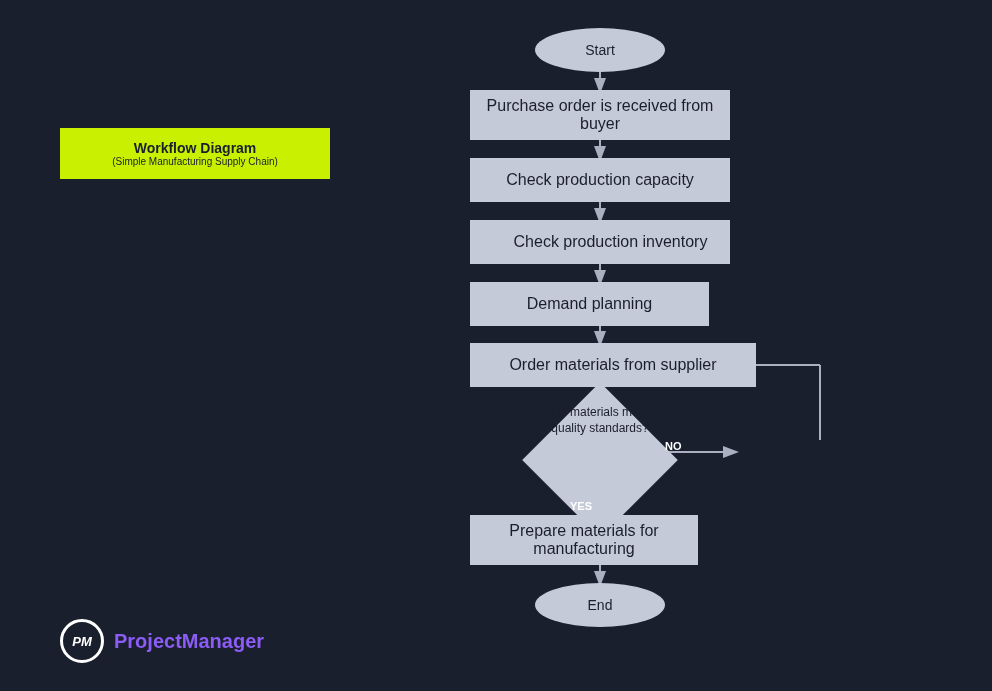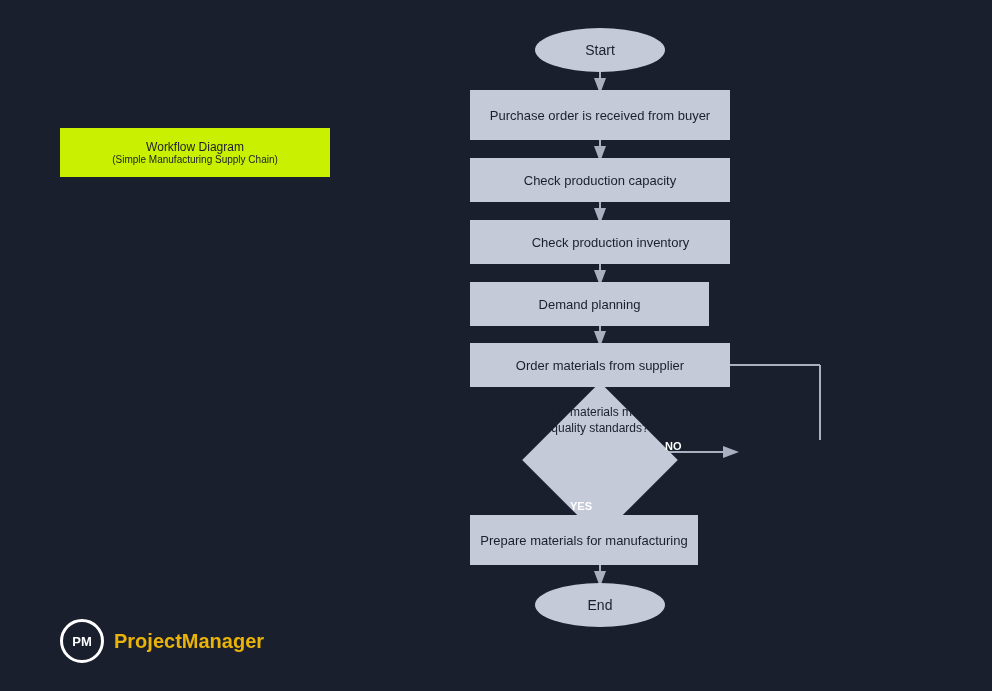--- a/index.html
+++ b/index.html
@@ -16,22 +16,22 @@
     .title-box {
       position: absolute;
       top: 128px;
       left: 60px;
       background-color: #c8f000;
       padding: 12px 18px;
       width: 270px;
       text-align: center;
     }
     .title-main {
-      font-size: 12px;
-      font-weight: normal;
+      font-size: 14px;
+      font-weight: bold;
       color: #1a1f2e;
     }
     .title-sub {
       font-size: 10px;
       color: #1a1f2e;
     }
 
     
     .logo {
       position: absolute;
@@ -45,23 +45,24 @@
       width: 44px;
       height: 44px;
       border-radius: 50%;
       border: 3px solid #fff;
       display: flex;
       align-items: center;
       justify-content: center;
       color: #fff;
       font-size: 13px;
       font-weight: bold;
+      font-style: italic;
     }
     .logo-text {
-      color: #eab308;
+      color: #8b5cf6;
       font-size: 20px;
       font-weight: bold;
     }
 
     
     .flowchart {
       position: absolute;
       top: 0;
       left: 440px;
       width: 540px;
@@ -78,21 +79,21 @@
       pointer-events: none;
     }
 
     
     .shape {
       position: absolute;
       display: flex;
       align-items: center;
       justify-content: center;
       text-align: center;
-      font-size: 13px;
+      font-size: 16px;
       color: #1a1f2e;
     }
 
     .oval {
       background-color: #c5cad8;
       border-radius: 50%;
       font-size: 14px;
       font-weight: normal;
     }
 
@@ -190,21 +191,21 @@
   </div>
 
   <div class="shape rect" style="width:260px;height:44px;left:30px;top:220px;padding-left:21px;">
     <span>Check production inventory</span>
   </div>
 
   <div class="shape rect" style="width:239px;height:44px;left:30px;top:282px;">
     <span>Demand planning</span>
   </div>
 
-  <div class="shape rect" style="width:260px;height:44px;left:30px;top:343px;">
+  <div class="shape rect" style="width:286px;height:44px;left:30px;top:343px;">
     <span>Order materials from supplier</span>
   </div>
 
   <div class="diamond-wrapper" style="width:160px;height:110px;left:80px;top:405px;">
     <div class="diamond"></div>
     <div class="diamond-text">Do materials meet quality standards?</div>
   </div>
 
   <div class="label-yes" style="left:130px;top:500px;">YES</div>
 

